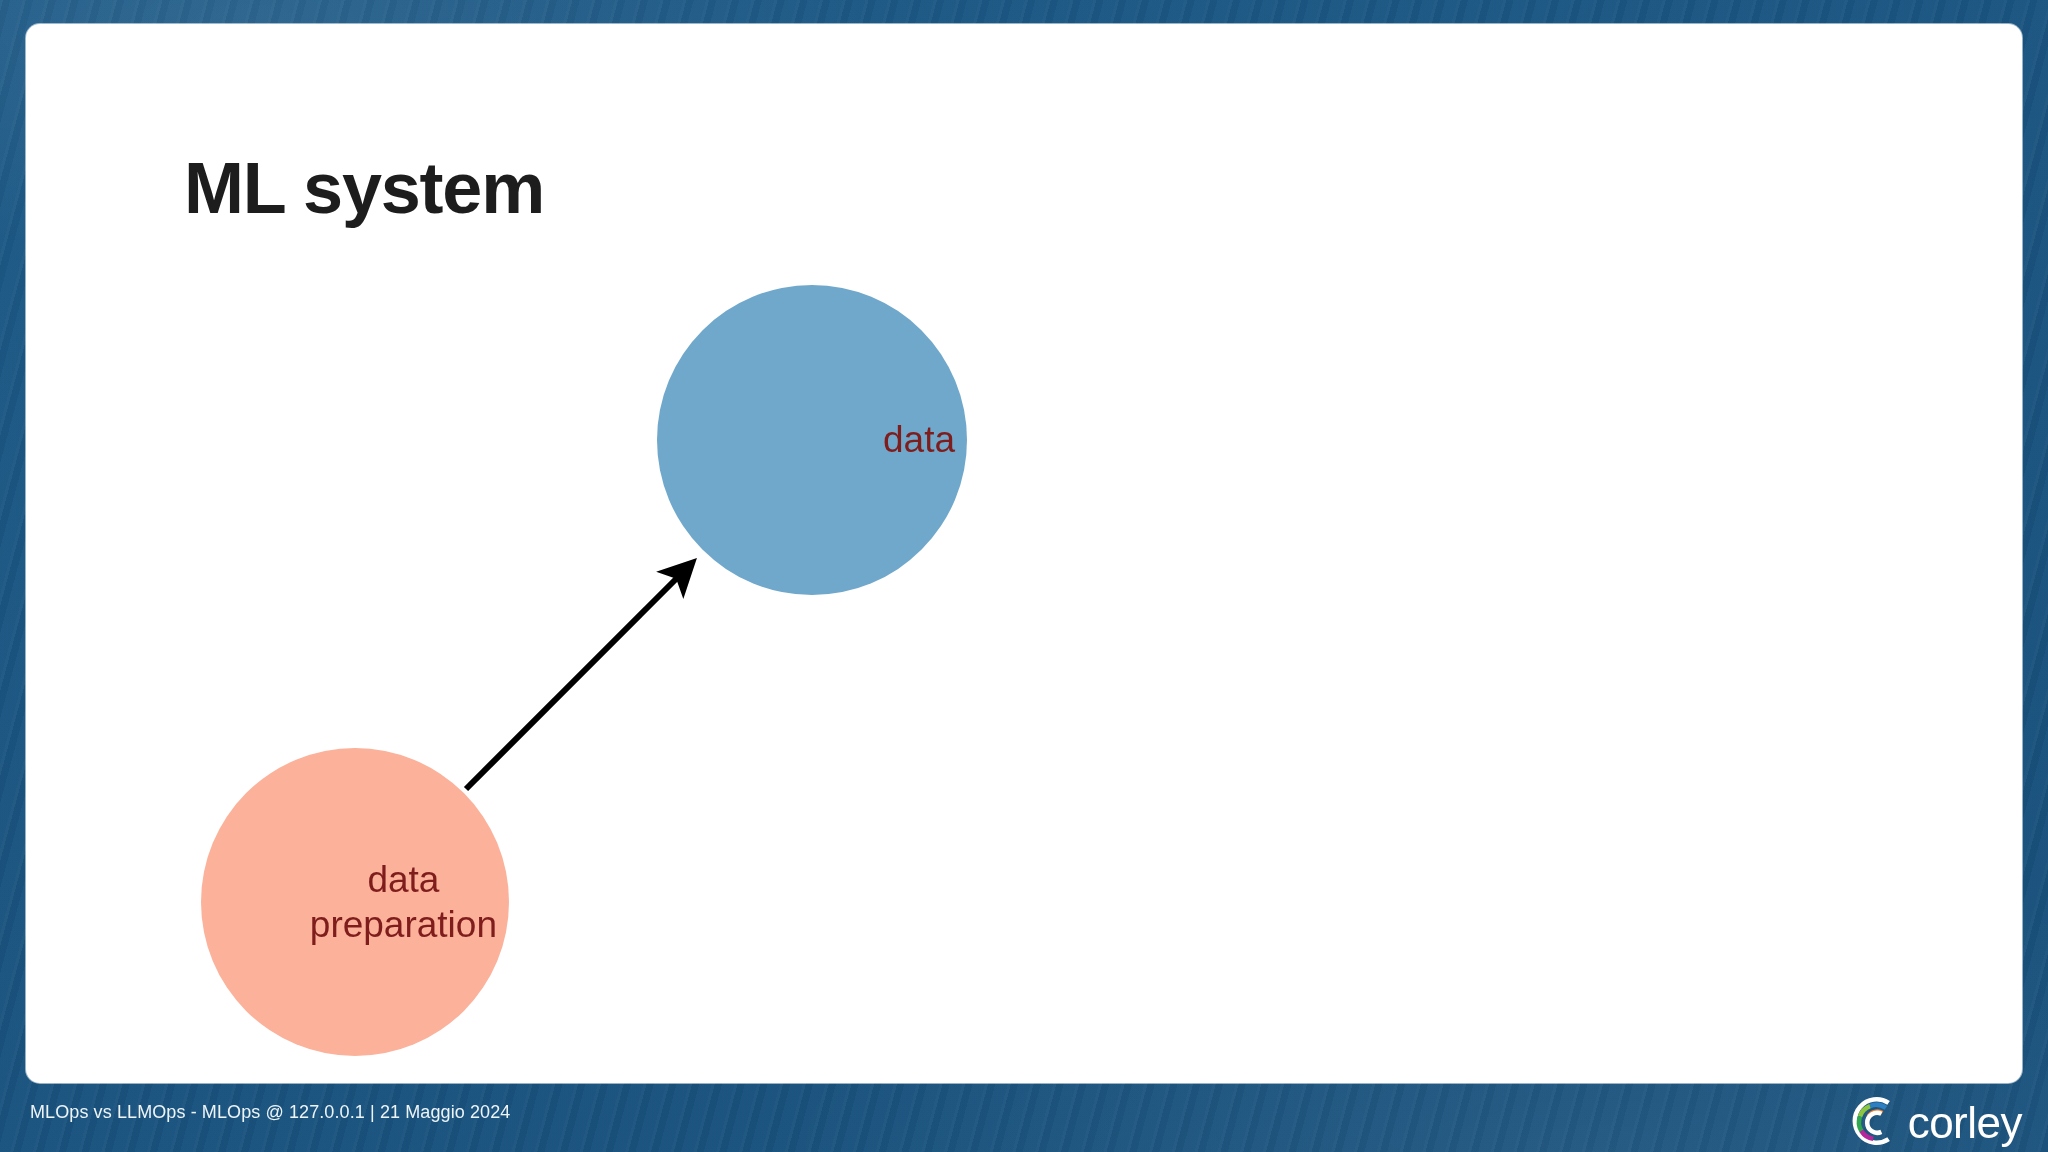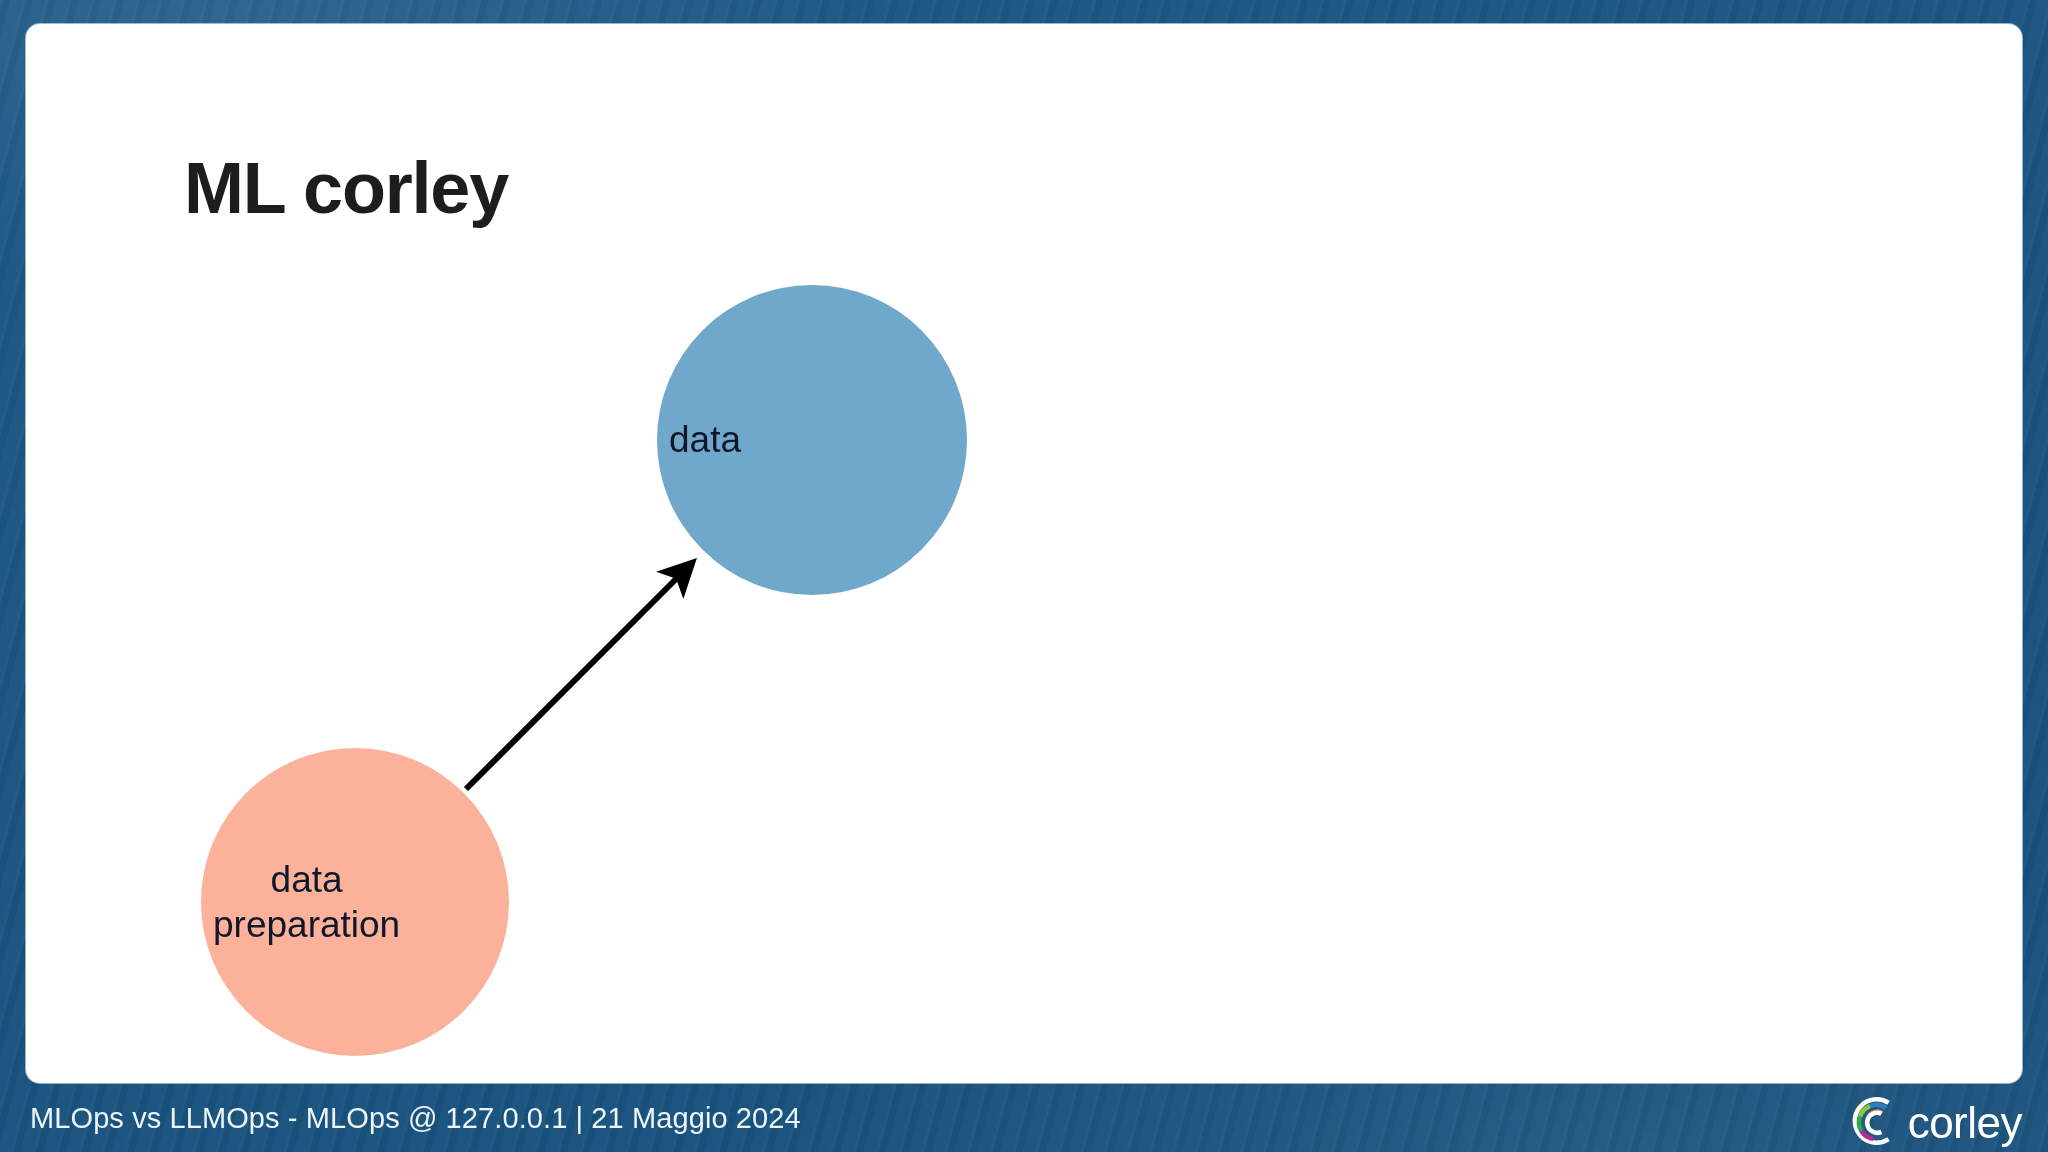--- a/index.html
+++ b/index.html
@@ -39,55 +39,55 @@
     position:absolute; left:158px; top:128px;
     font-size:72px; font-weight:700; letter-spacing:-1.2px;
     color:#1d1d1d; line-height:1;
     white-space:nowrap;
   }
   #diagram-canvas {
     position:absolute; left:0; top:0; width:1996px; height:1059px;
   }
   .node-circle {
     position:absolute; border-radius:50%;
-    display:flex; align-items:center; justify-content:flex-start;
-    text-align:center; color:#0f172a;
+    display:flex; align-items:center; justify-content:flex-end;
+    text-align:center; color:#7f1d1d;
     font-size:37px; line-height:1.22;
   }
   #node-data {
     left:631px; top:261px; width:310px; height:310px;
     background:#70a8cb;
   }
   #node-data-preparation {
     left:175px; top:724px; width:308px; height:308px;
     background:#fbb19a;
   }
   .node-label { padding:0 12px; white-space:pre-line; }
   #slide-footer {
     position:absolute; left:30px; top:1102px;
-    font-size:29px; color:#eef4f8; letter-spacing:0.1px;
+    font-size:18px; color:#eef4f8; letter-spacing:0.1px;
     white-space:nowrap;
   }
   #brand-logo {
     position:absolute; right:26px; top:1092px;
     display:flex; align-items:center; gap:4px;
   }
   #brand-wordmark {
     font-size:44px; color:#ffffff; letter-spacing:-0.5px;
     font-weight:400; line-height:1;text-align:right;
   }
 </style>
 </head>
 <body>
 
 <div id="slide-root">
 
   <div id="slide-card">
 
-    <div id="slide-title">ML corley</div>
+    <div id="slide-title">ML system</div>
 
     <svg id="diagram-canvas" viewBox="0 0 1996 1059">
       <defs>
         <marker id="arrow-head" viewBox="0 0 12 12" refX="9" refY="6" markerWidth="7" markerHeight="7" orient="auto-start-reverse">
           <path d="M 0 0.5 L 11 6 L 0 11.5 L 2.6 6 Z" fill="#000000"></path>
         </marker>
       </defs>
       <line x1="440" y1="765" x2="666" y2="539" stroke="#000000" stroke-width="6" marker-end="url(#arrow-head)"></line>
     </svg>
 

